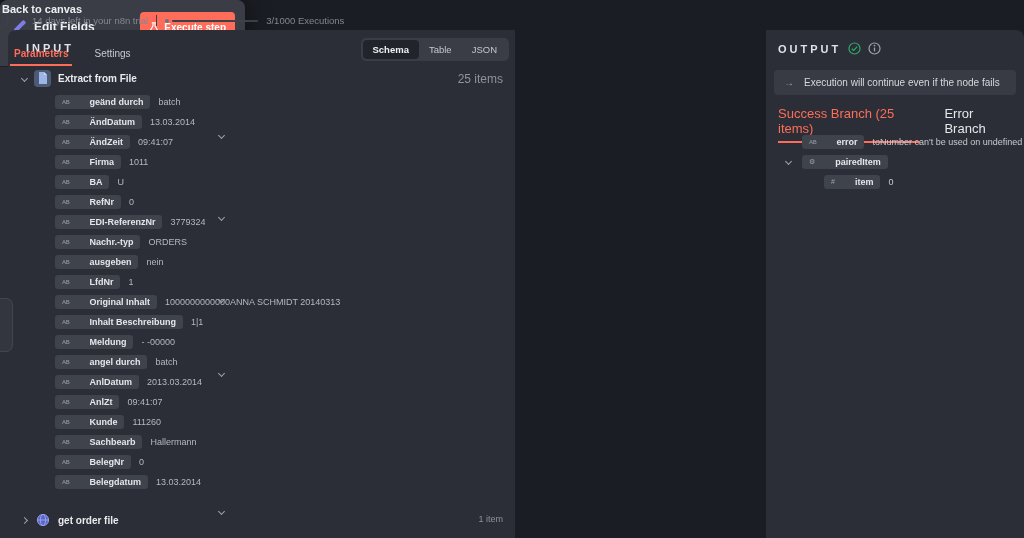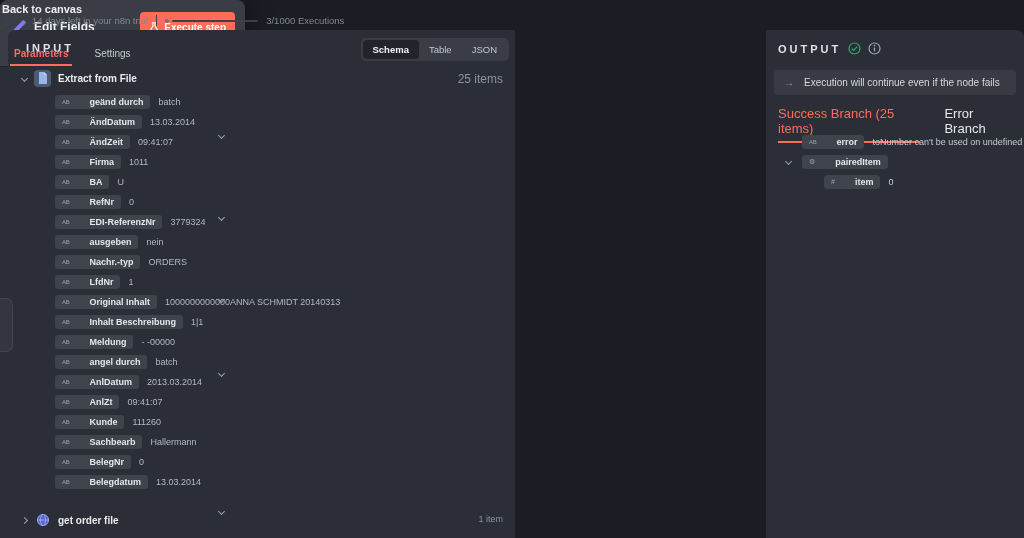--- a/index.html
+++ b/index.html
@@ -182,30 +182,30 @@
         <div class="srow">
           <span class="pill">
             <span class="tic">AB</span>
             <span>EDI-ReferenzNr</span>
           </span>
           <span class="val">3779324</span>
         </div>
         <div class="srow">
           <span class="pill">
             <span class="tic">AB</span>
+            <span>Nachr.-typ</span>
+          </span>
+          <span class="val">ORDERS</span>
+        </div>
+        <div class="srow">
+          <span class="pill">
+            <span class="tic">AB</span>
             <span>ausgeben</span>
           </span>
           <span class="val">nein</span>
-        </div>
-        <div class="srow">
-          <span class="pill">
-            <span class="tic">AB</span>
-            <span>Nachr.-typ</span>
-          </span>
-          <span class="val">ORDERS</span>
         </div>
         <div class="srow">
           <span class="pill">
             <span class="tic">AB</span>
             <span>LfdNr</span>
           </span>
           <span class="val">1</span>
         </div>
         <div class="srow">
           <span class="pill">

